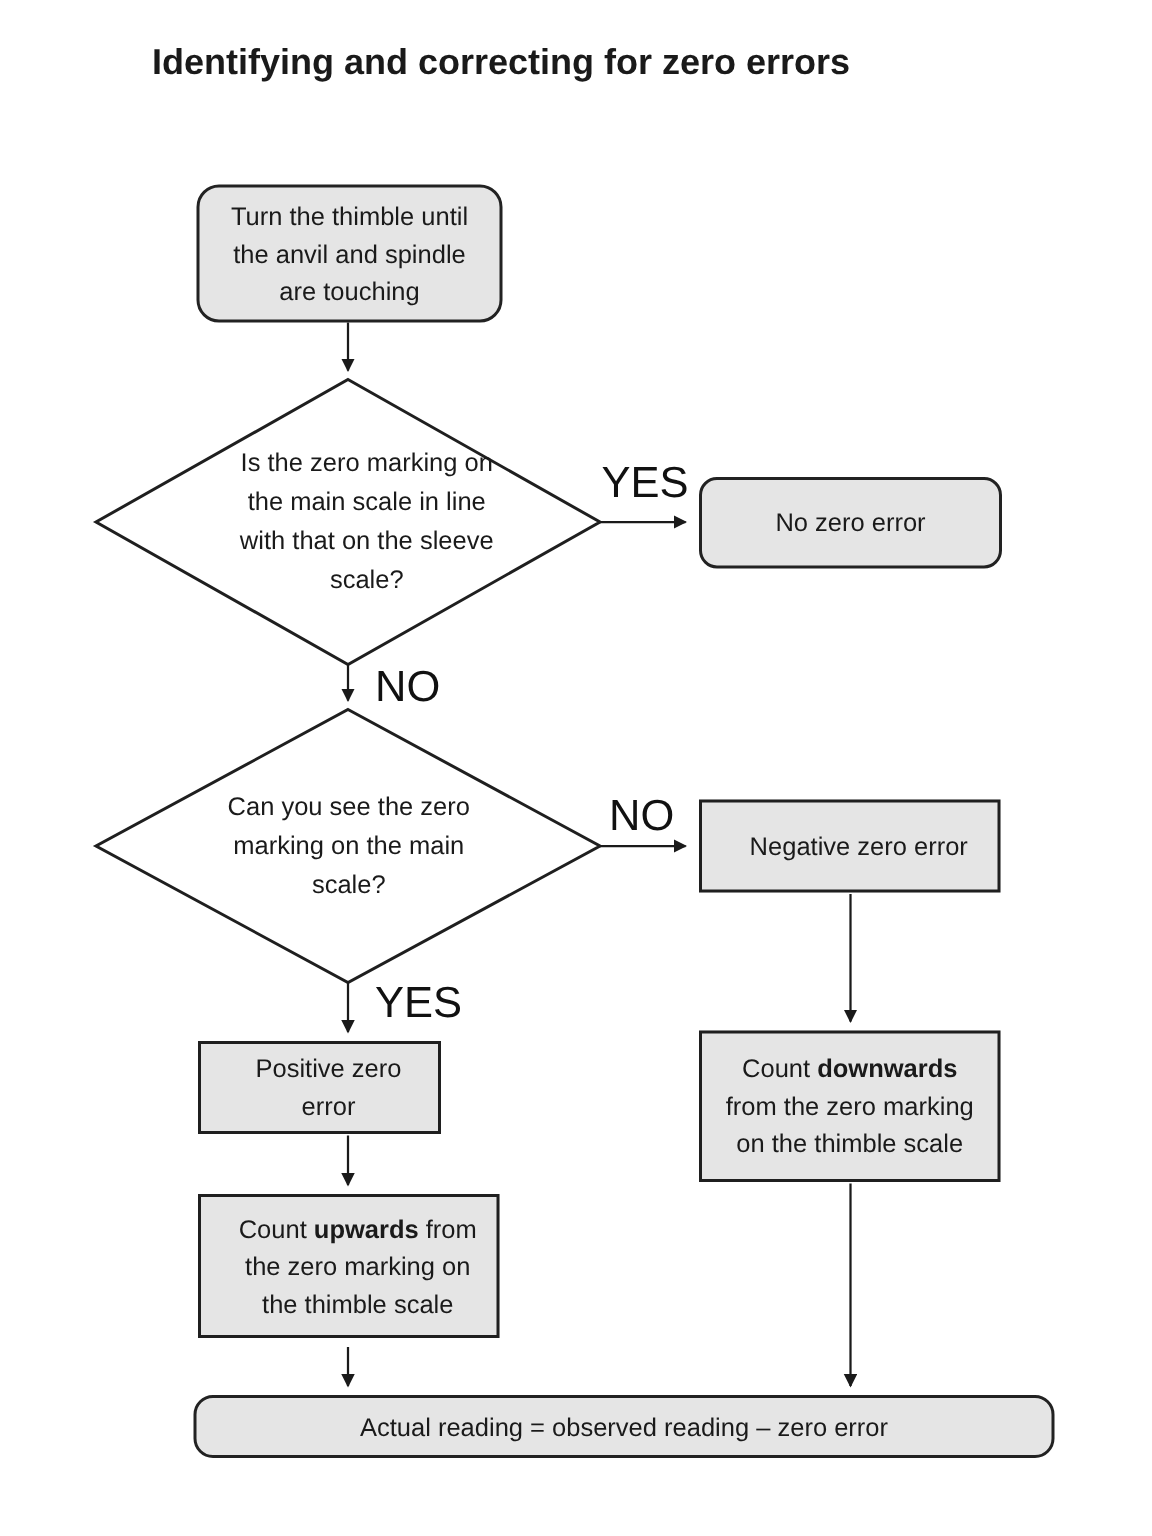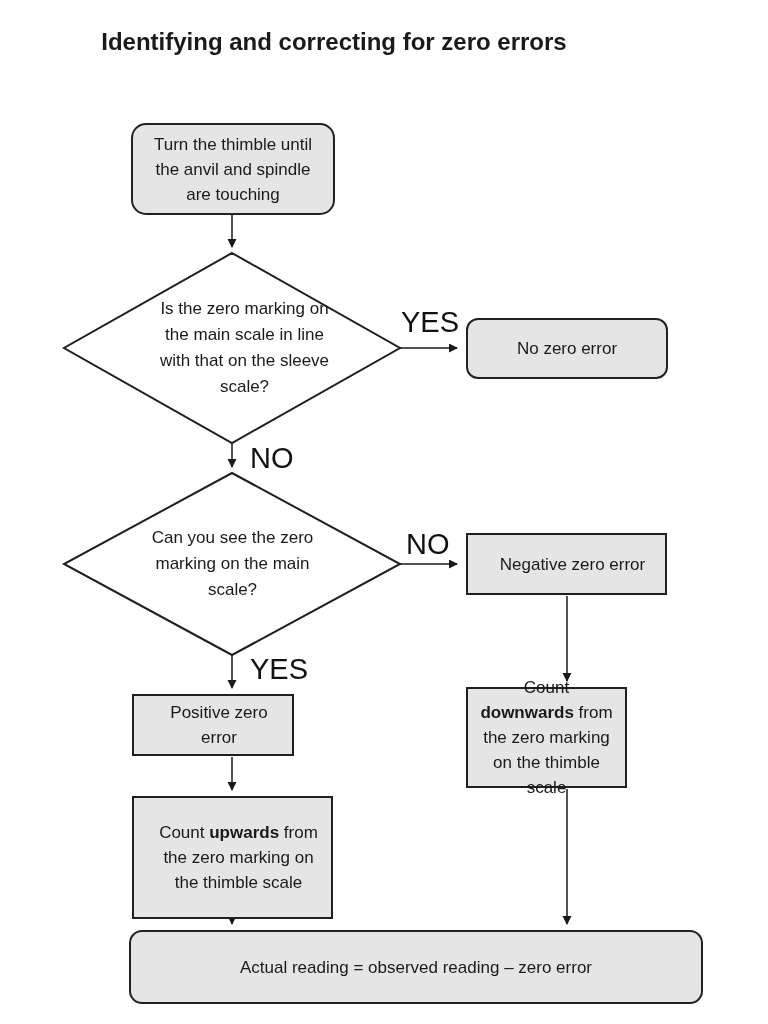--- a/index.html
+++ b/index.html
@@ -72,28 +72,28 @@
 </div>
 
 <div class="node rect" style="left:466px;top:533px;width:201px;height:62px;">
   <span>Negative zero error</span>
 </div>
 
 <div class="node rect" style="left:132px;top:694px;width:162px;height:62px;">
   <span>Positive zero error</span>
 </div>
 
-<div class="node rect" style="left:132px;top:796px;width:201px;height:123px;">
+<div class="node rect" style="left:132px;top:796px;width:201px;height:96px;">
   <span><span>Count </span><b>upwards</b><span> from the zero marking on the thimble scale</span></span>
 </div>
 
-<div class="node rect" style="left:466px;top:687px;width:161px;height:101px;padding:2px 12px;">
+<div class="node rect" style="left:466px;top:687px;width:201px;height:101px;padding:2px 12px;">
   <span><span>Count </span><b>downwards</b><span> from the zero marking on the thimble scale</span></span>
 </div>
 
-<div class="node rounded" style="left:129px;top:930px;width:574px;height:74px;border-radius:13px;">
+<div class="node rounded" style="left:129px;top:930px;width:574px;height:42px;border-radius:13px;">
   <span>Actual reading = observed reading – zero error</span>
 </div>
 
 <div class="branch-label" style="left:401px;top:310px;">YES</div>
 <div class="branch-label" style="left:250px;top:446px;">NO</div>
 <div class="branch-label" style="left:406px;top:532px;">NO</div>
 <div class="branch-label" style="left:250px;top:657px;">YES</div>
 
 </body></html>

